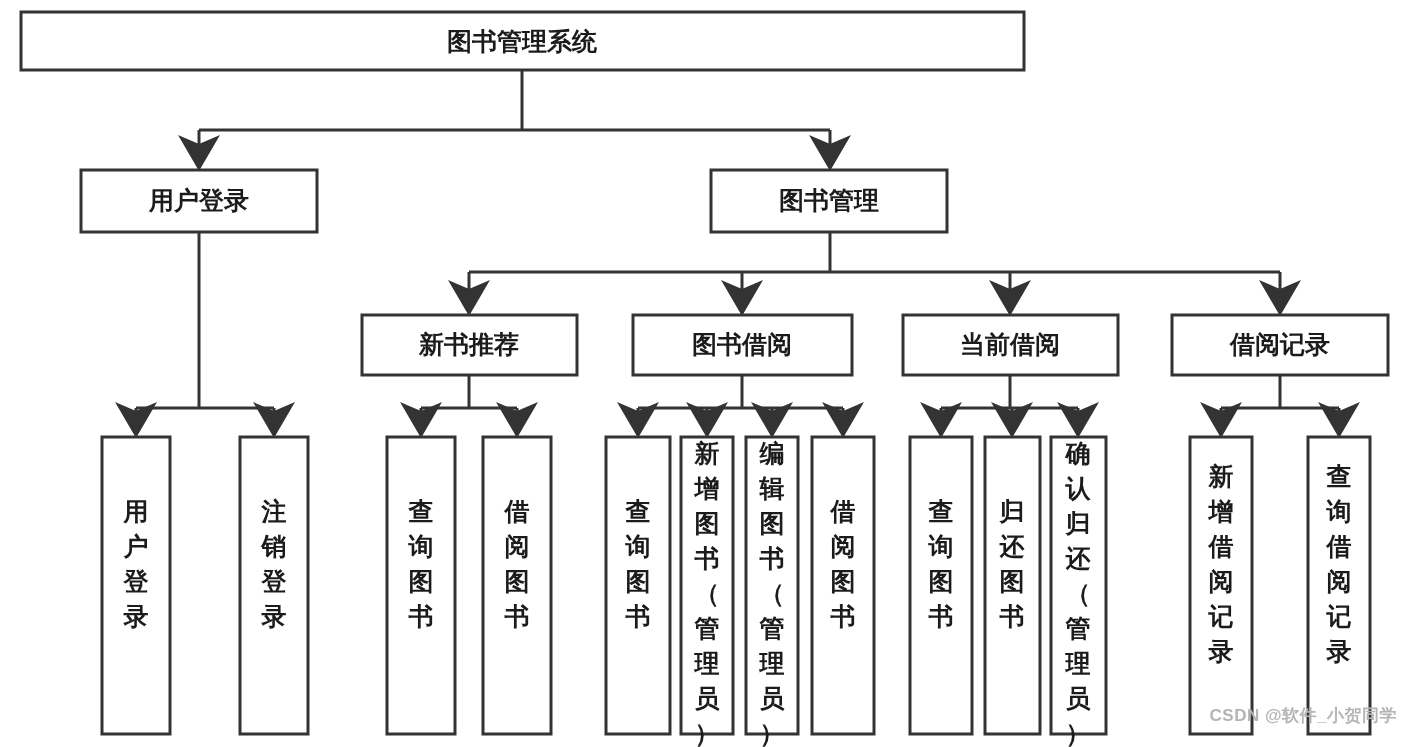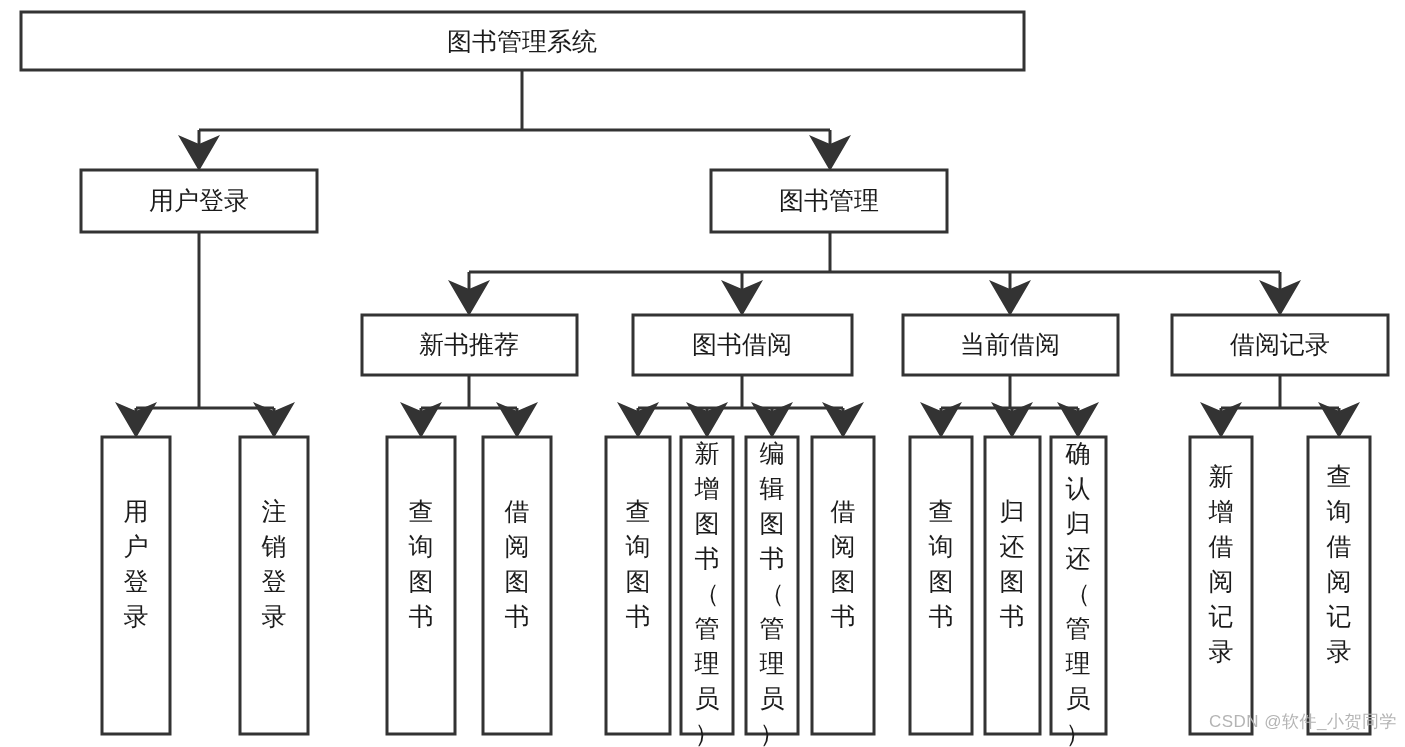--- a/index.html
+++ b/index.html
@@ -11,20 +11,21 @@
     width: 1405px;
     height: 747px;
     font-family: "Liberation Sans", "DejaVu Sans", sans-serif;
     overflow: hidden;
   }
   #diagram-root {
     position: relative;
     width: 1405px;
     height: 747px;
     background: #ffffff;
+    font-weight: bold;
   }
   svg#diagram-svg {
     position: absolute;
     top: 0;
     left: 0;
     width: 1405px;
     height: 747px;
     display: block;
   }
   .node-box {
@@ -50,21 +51,21 @@
   }
   .node-label-v {
     font-family: "Liberation Sans", "DejaVu Sans", sans-serif;
     font-size: 25px;
     fill: #1b1b1b;
     text-anchor: middle;
   }
   .watermark-text {
     position: absolute;
     right: 8px;
-    bottom: 14px;
+    bottom: 20px;
     font-family: "Liberation Sans", "DejaVu Sans", sans-serif;
     font-size: 17px;
     color: #b4b4b4;
     white-space: nowrap;
     letter-spacing: 0.5px;
   }
 </style>
 </head>
 <body>
 

